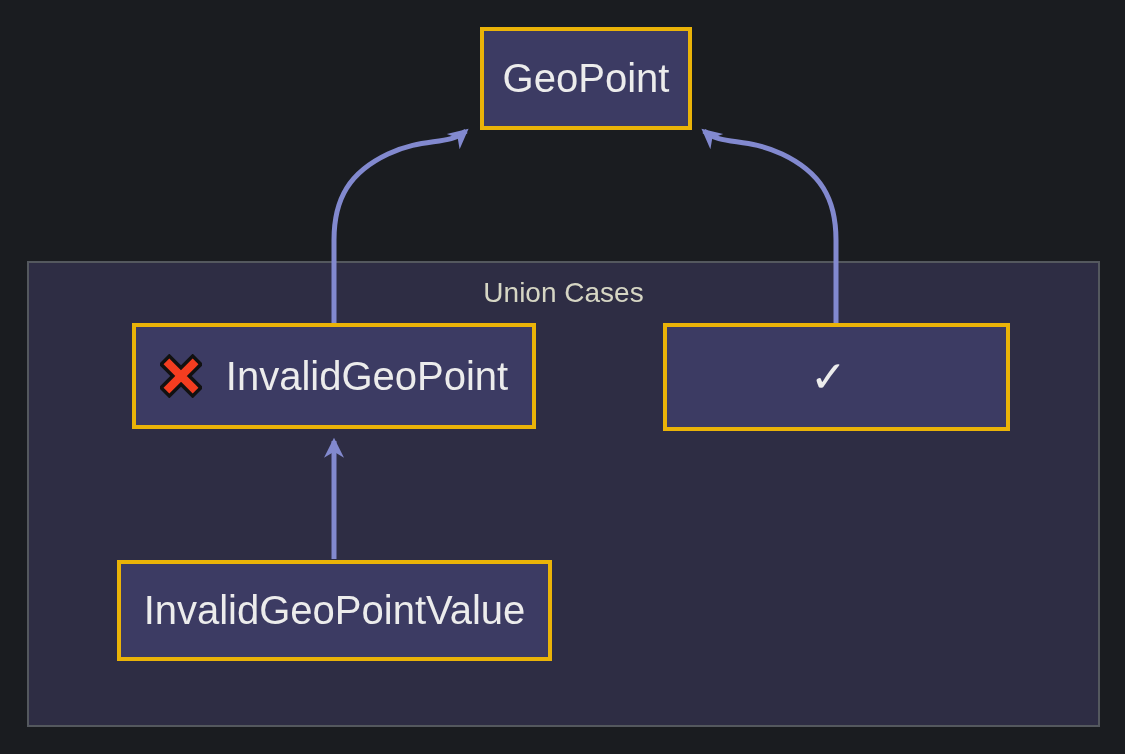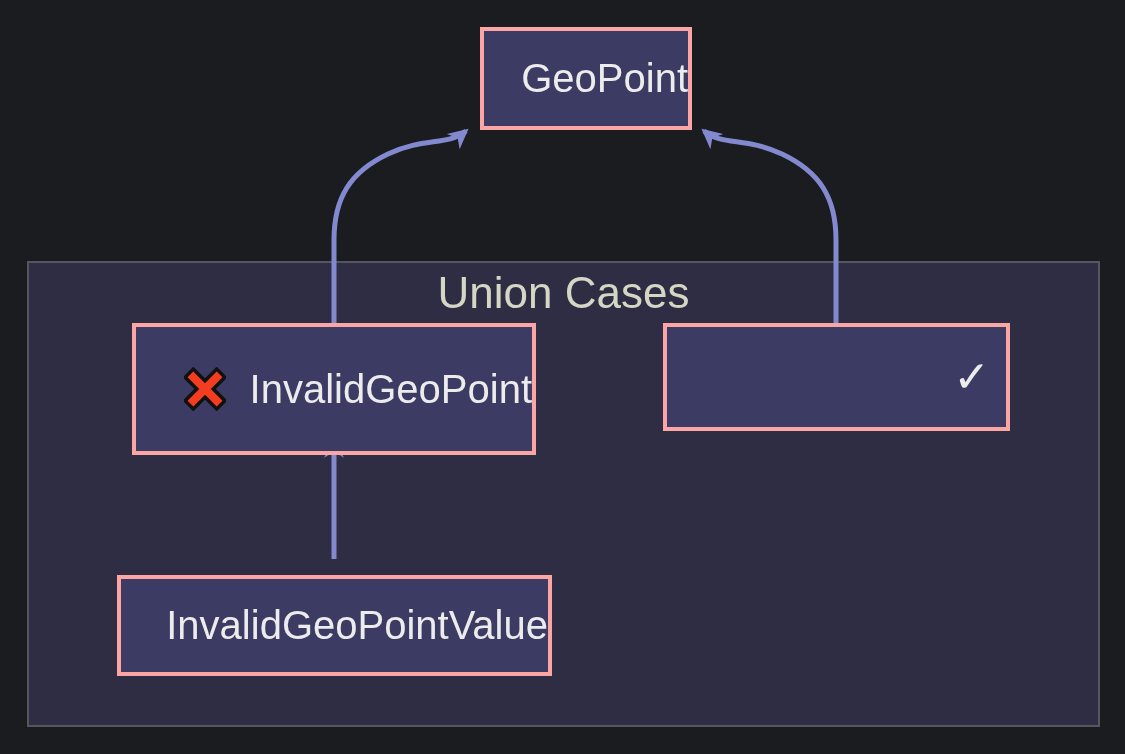--- a/index.html
+++ b/index.html
@@ -27,41 +27,41 @@
     border: 2px solid #54585e;
     box-sizing: border-box;
     z-index: 1;
   }
   .subgraph-title {
     position: absolute;
     left: 0;
     top: 8px;
     width: 100%;
     text-align: center;
-    font-size: 44px;
+    font-size: 28px;
     line-height: 44px;
     color: #d6d6c4;
     letter-spacing: 0px;
   }
   .node {
     position: absolute;
     background: #3c3b63;
-    border: 4px solid #fca5a5;
+    border: 4px solid #eab308;
     box-sizing: border-box;
     display: flex;
     align-items: center;
-    justify-content: flex-end;
+    justify-content: center;
     color: #ececec;
     font-size: 40px;
     z-index: 10;
   }
   .node-geopoint          { left: 480px; top: 27px;  width: 212px; height: 103px; }
-  .node-invalid-geopoint  { left: 132px; top: 323px; width: 404px; height: 132px; }
+  .node-invalid-geopoint  { left: 132px; top: 323px; width: 404px; height: 106px; }
   .node-valid-geopoint    { left: 663px; top: 323px; width: 347px; height: 108px; }
-  .node-invalid-geopoint-value { left: 117px; top: 560px; width: 435px; height: 101px; margin-top: 15px; }
+  .node-invalid-geopoint-value { left: 117px; top: 560px; width: 435px; height: 101px; }
   .node .label { white-space: nowrap; }
   .cross-icon { width: 42px; height: 44px; margin-right: 24px; flex: 0 0 auto; }
   .check-glyph {
     color: #ececec;
     font-family: "DejaVu Sans", sans-serif;
     font-size: 44px;
     margin-right: 16px;
     line-height: 1;
   }
   .edges-layer {

